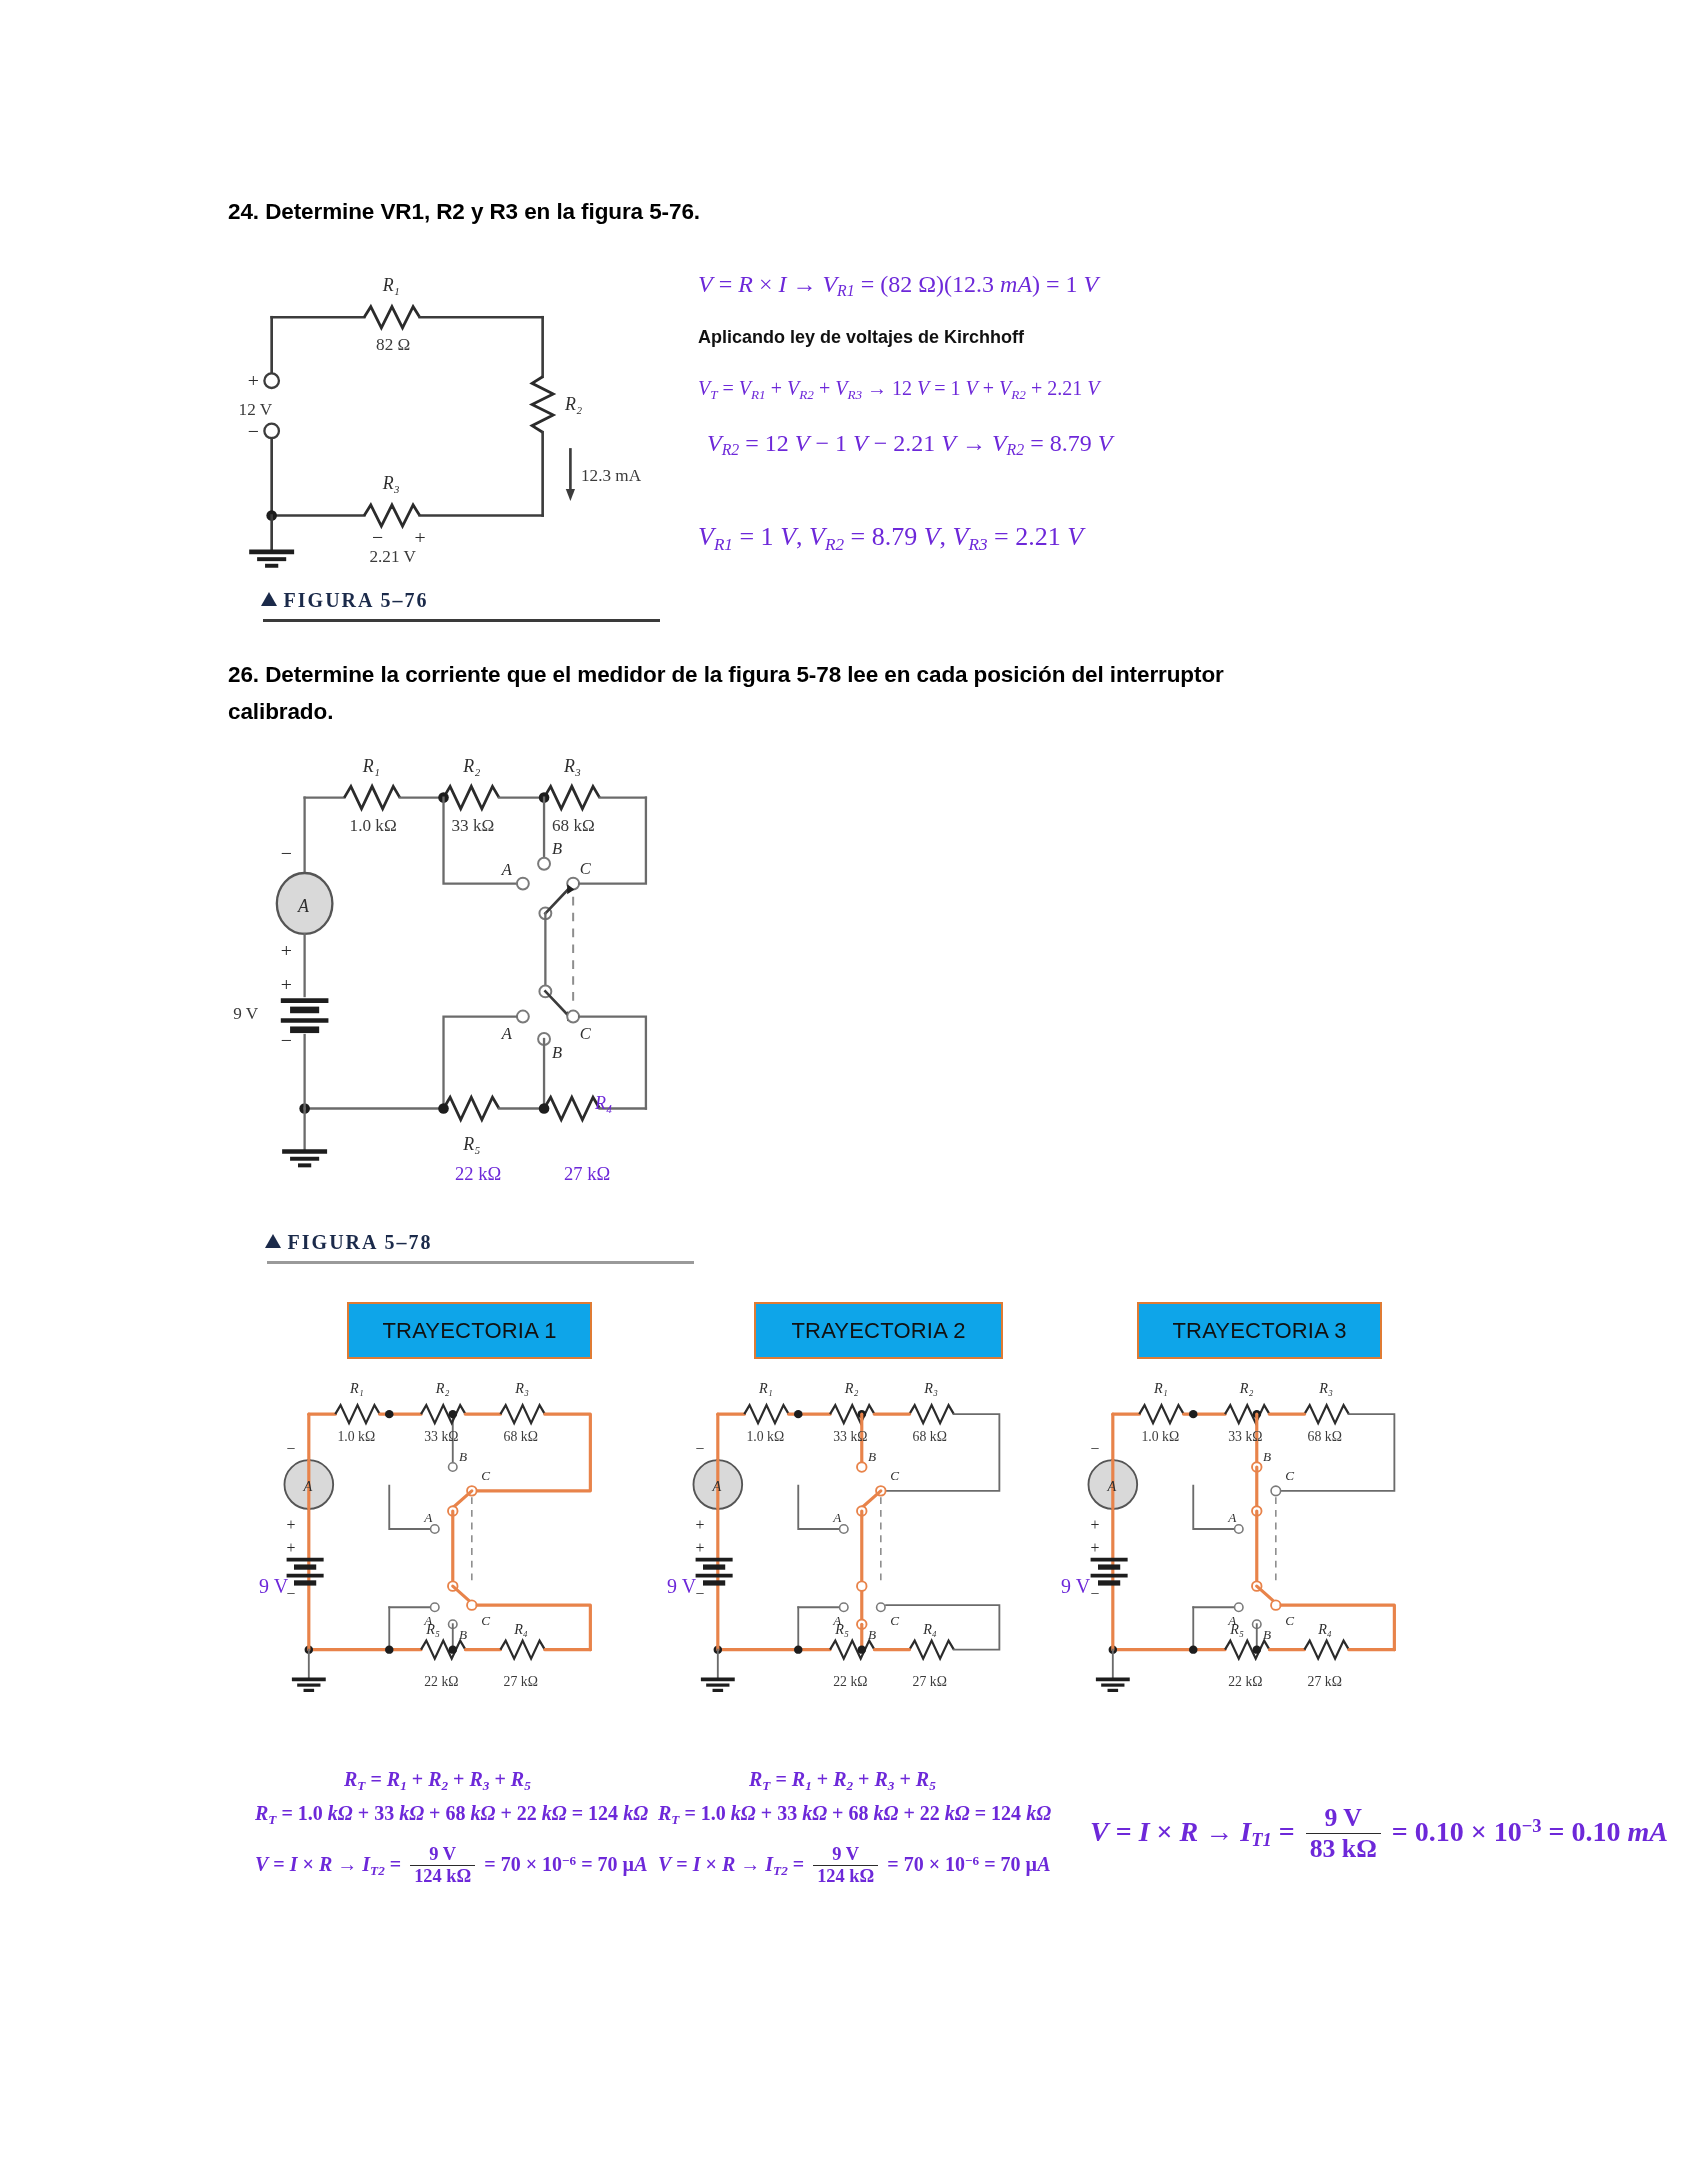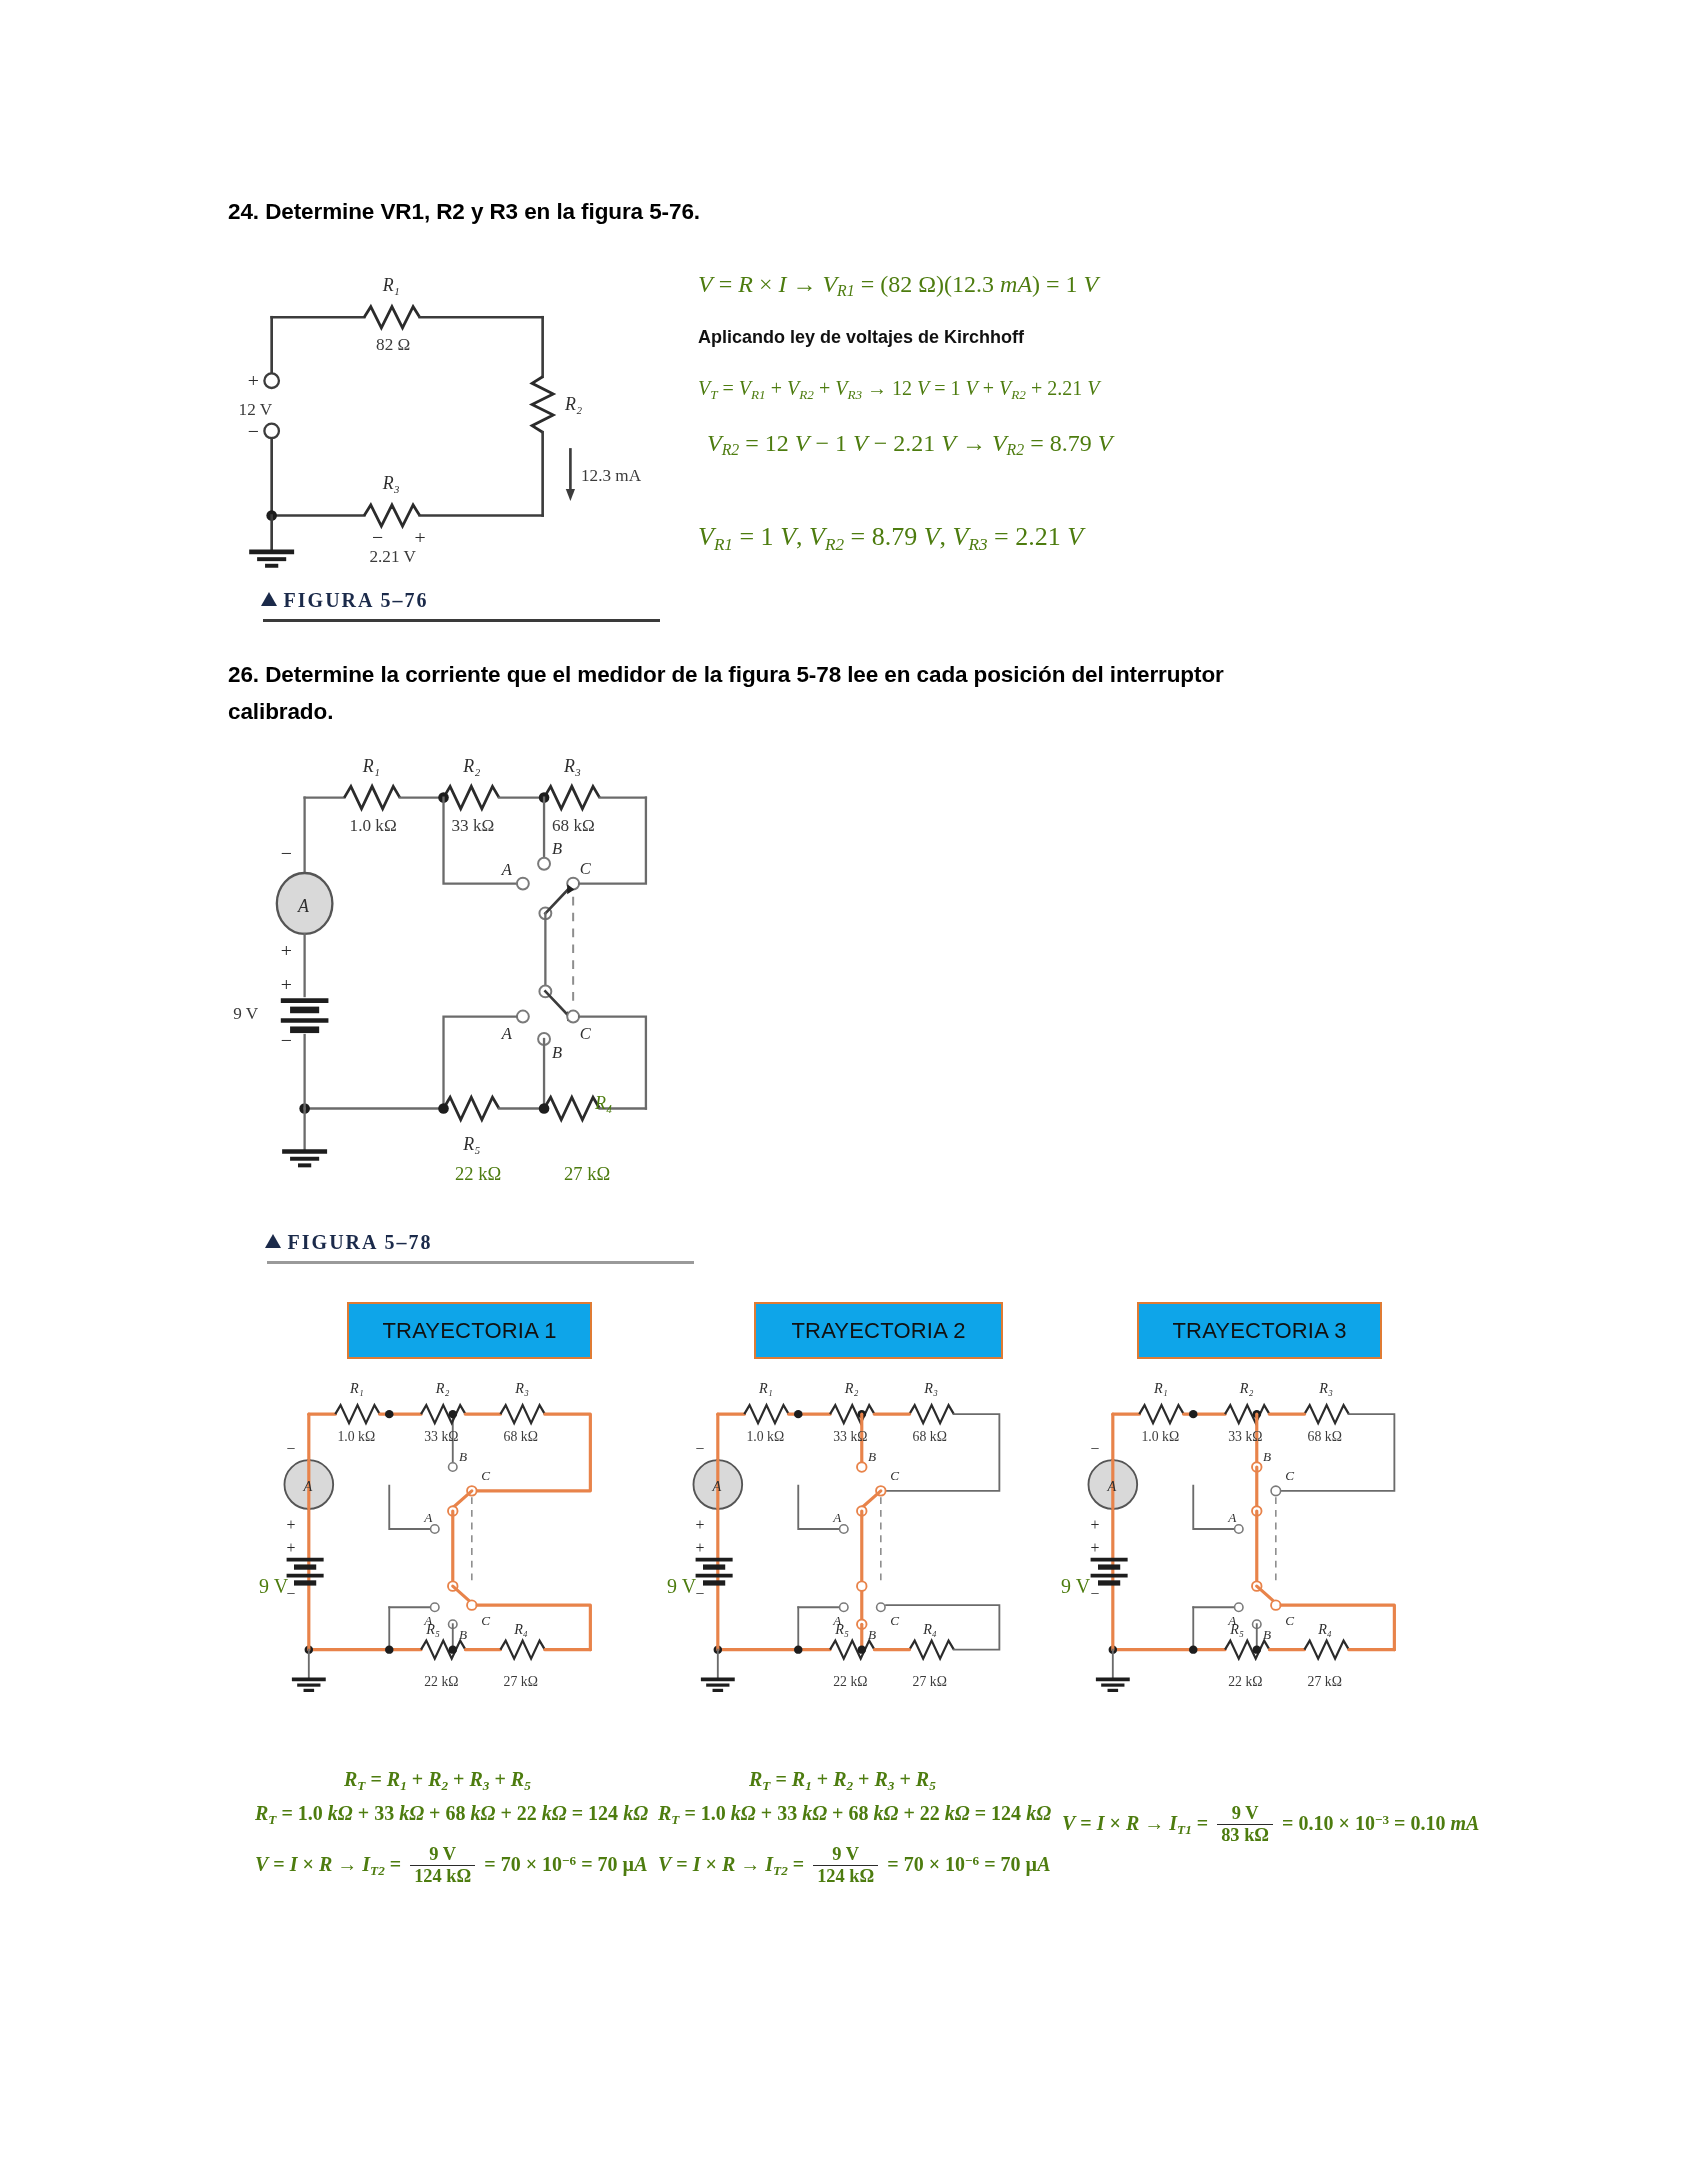--- a/index.html
+++ b/index.html
@@ -2,21 +2,21 @@
 <html style="font-size:10.6px"><head>
 <meta charset="utf-8">
 <style>
   html,body{margin:0;padding:0;background:#fff;}
   body{width:1687px;height:2183px;font-family:"Liberation Sans",sans-serif;color:#000;position:relative;overflow:hidden;}
   .page{position:absolute;inset:0;}
 
   
   .qtext{position:absolute;font-weight:bold;font-size:22.5px;line-height:1.55;letter-spacing:-0.1px;color:#000;}
 
-  .eq{position:absolute;font-family:"Liberation Serif",serif;color:#4d7c0f;white-space:nowrap;}
+  .eq{position:absolute;font-family:"Liberation Serif",serif;color:#6d28d9;white-space:nowrap;}
   .eq i{font-style:italic;}
   .sub{font-size:0.66em;vertical-align:-0.28em;font-style:italic;}
   .sup{font-size:0.66em;vertical-align:0.5em;}
   .bold-note{position:absolute;font-weight:bold;font-size:18px;color:#111;font-family:"Liberation Sans",sans-serif;text-align:right;}
 
   
   .frac{display:inline-block;vertical-align:middle;text-align:center;margin:0 4px;position:relative;top:-1.3px;}
   .frac .num{display:block;padding:0 4px;font-size:0.92em;}
   .frac .den{display:block;border-top:1.3px solid #2b2b2b;padding:0.7px 4px 0;font-size:0.92em;}
 
@@ -476,20 +476,20 @@
   </div>
   <div class="eq" style="left:658px;top:1802px;font-size:20px;font-weight:bold;">
     <i>R</i><span class="sub">T</span> = 1.0 <i>kΩ</i> + 33 <i>kΩ</i> + 68 <i>kΩ</i> + 22 <i>kΩ</i> = 124 <i>kΩ</i>
   </div>
   <div class="eq" style="left:658px;top:1845px;font-size:20px;font-weight:bold;">
     <i>V</i> = <i>I</i> × <i>R</i> → <i>I</i><span class="sub">T2</span> =
     <span class="frac"><span class="num">9 V</span><span class="den">124 kΩ</span></span>
     = 70 × 10<span class="sup">−6</span> = 70 µ<i>A</i>
   </div>
 
-  <div class="eq" style="left:1062px;top:1804px;font-size:20px;font-weight:bold;">
+  <div class="eq" style="left:1090px;top:1804px;font-size:28px;font-weight:bold;">
     <i>V</i> = <i>I</i> × <i>R</i> → <i>I</i><span class="sub">T1</span> =
     <span class="frac"><span class="num">9 V</span><span class="den">83 kΩ</span></span>
     = 0.10 × 10<span class="sup">−3</span> = 0.10 <i>mA</i>
   </div>
 
 </div>
 
 
 </body></html>

